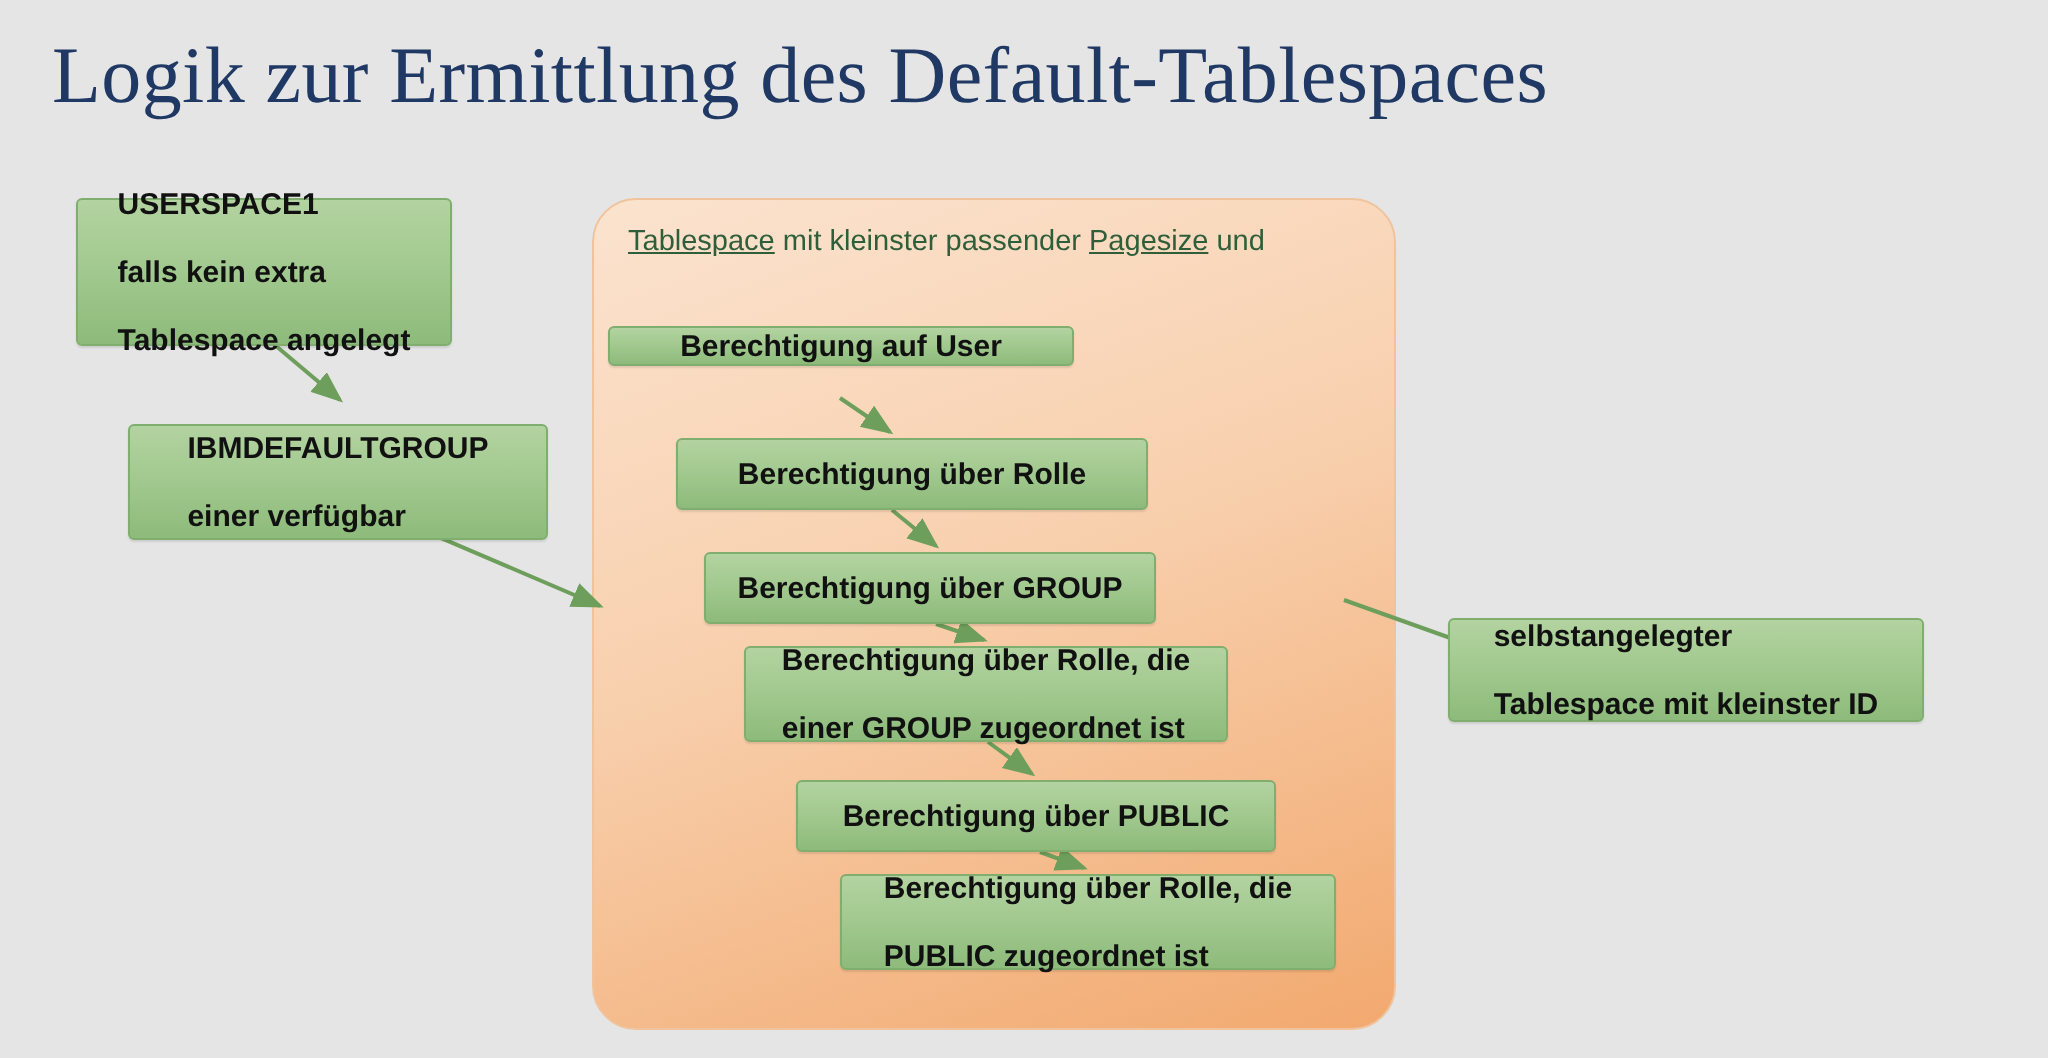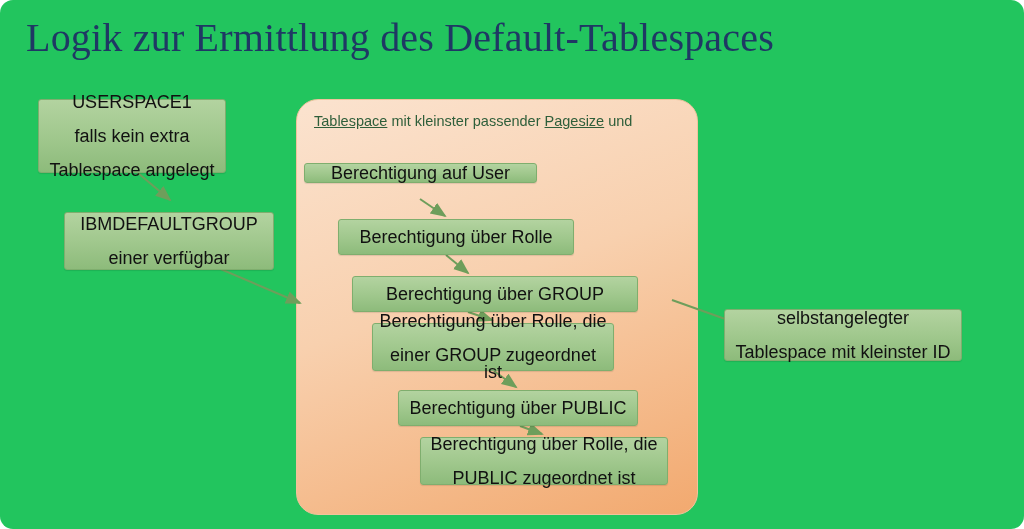--- a/index.html
+++ b/index.html
@@ -8,22 +8,21 @@
     background: #ffffff;
   }
   body {
     font-family: "Liberation Sans", sans-serif;
   }
   #slide {
     position: relative;
     width: 1024px;
     height: 529px;
     overflow: hidden;
-    background: #22c55e;
-    border-radius: 13px;
+    background: #e5e5e5;
   }
   #title {
     position: absolute;
     left: 26px;
     top: 14px;
     font-family: "Liberation Serif", serif;
     font-size: 40px;
     color: #1F3864;
     letter-spacing: 0.2px;
     white-space: nowrap;
@@ -60,36 +59,36 @@
     text-decoration: underline;
   }
   
   .gbox {
     position: absolute;
     box-sizing: border-box;
     background: linear-gradient(180deg, #b3d3a0 0%, #9fc78c 55%, #8dbb7b 100%);
     border: 1px solid #7fae6e;
     border-radius: 3px;
     color: #111111;
-    font-size: 18px;
+    font-size: 15px;
     line-height: 17px;
-    text-align: center;
     display: flex;
     align-items: center;
     justify-content: center;
     padding: 2px 6px;
     box-shadow: 0 1px 1px rgba(0,0,0,0.10);
+    font-weight: bold;
   }
   .gbox span { display: block; }
   
   #box-userspace1 { left: 38px;  top: 99px;  width: 188px; height: 74px; }
   #box-ibmdefault { left: 64px;  top: 192px; width: 210px; height: 58px; margin-top: 20px; }
   #box-user       { left: 304px; top: 163px; width: 233px; height: 20px; }
   #box-rolle      { left: 338px; top: 219px; width: 236px; height: 36px; }
-  #box-group      { left: 352px; top: 276px; width: 286px; height: 36px; }
+  #box-group      { left: 352px; top: 276px; width: 226px; height: 36px; }
   #box-rollegroup { left: 372px; top: 323px; width: 242px; height: 48px; }
   #box-public     { left: 398px; top: 390px; width: 240px; height: 36px; }
   #box-rollepublic{ left: 420px; top: 437px; width: 248px; height: 48px; }
   #box-selbst     { left: 724px; top: 309px; width: 238px; height: 52px; }
   
   #logo {
     position: absolute;
     left: 833px;
     top: 128px;
     width: 118px;

